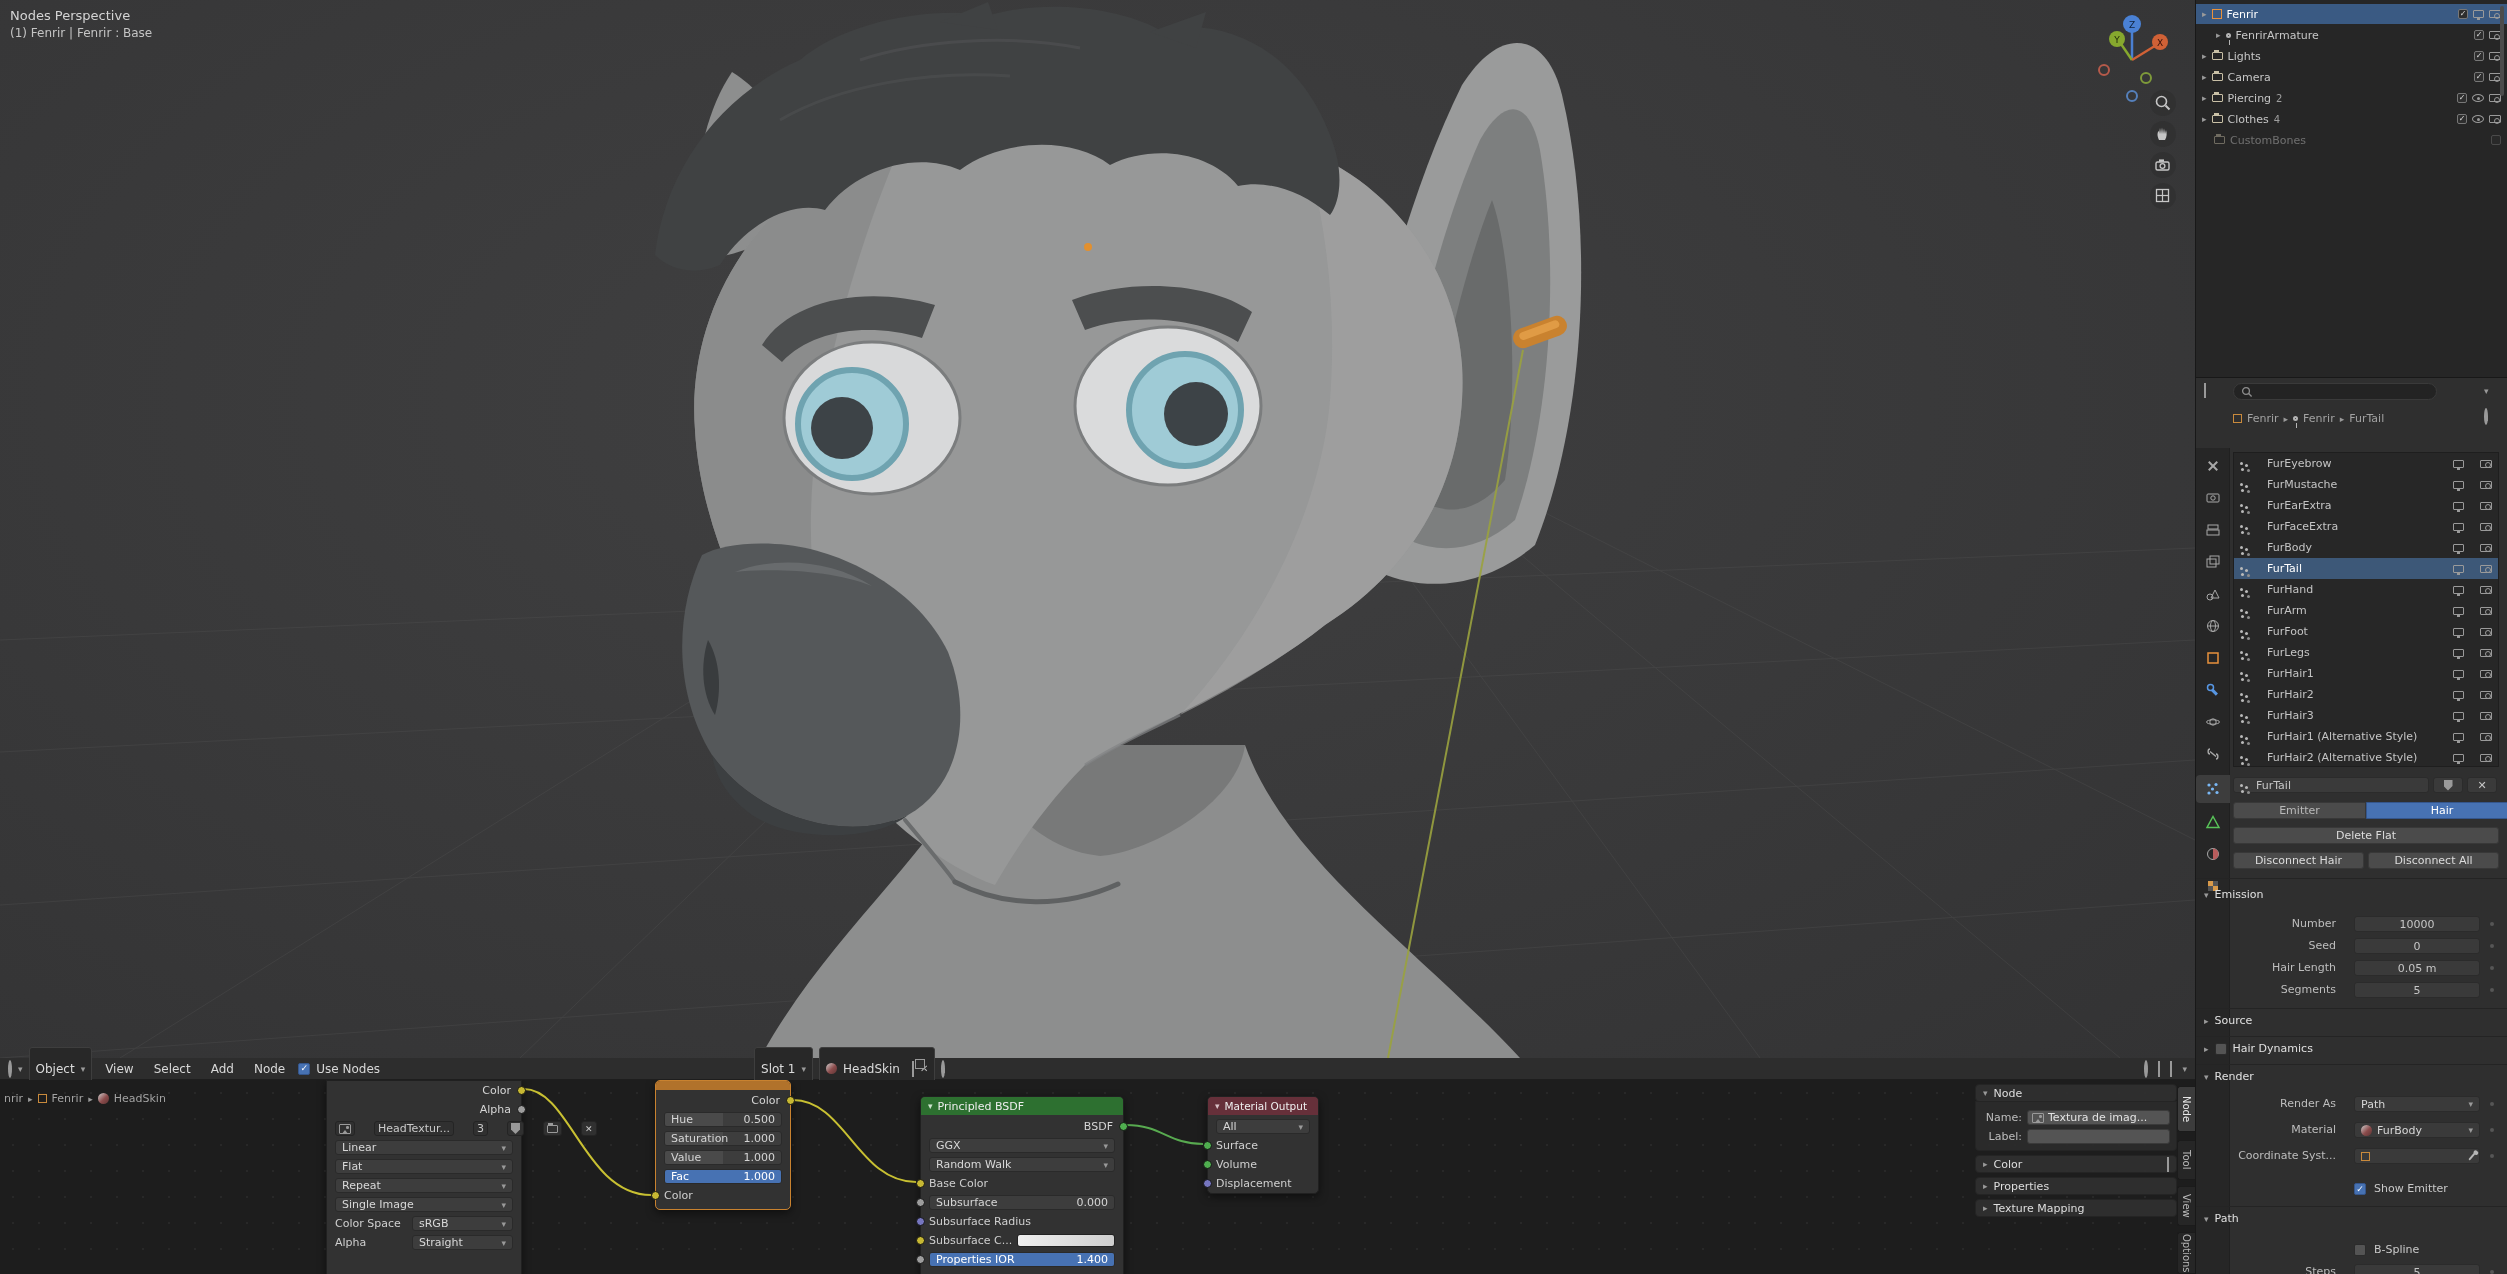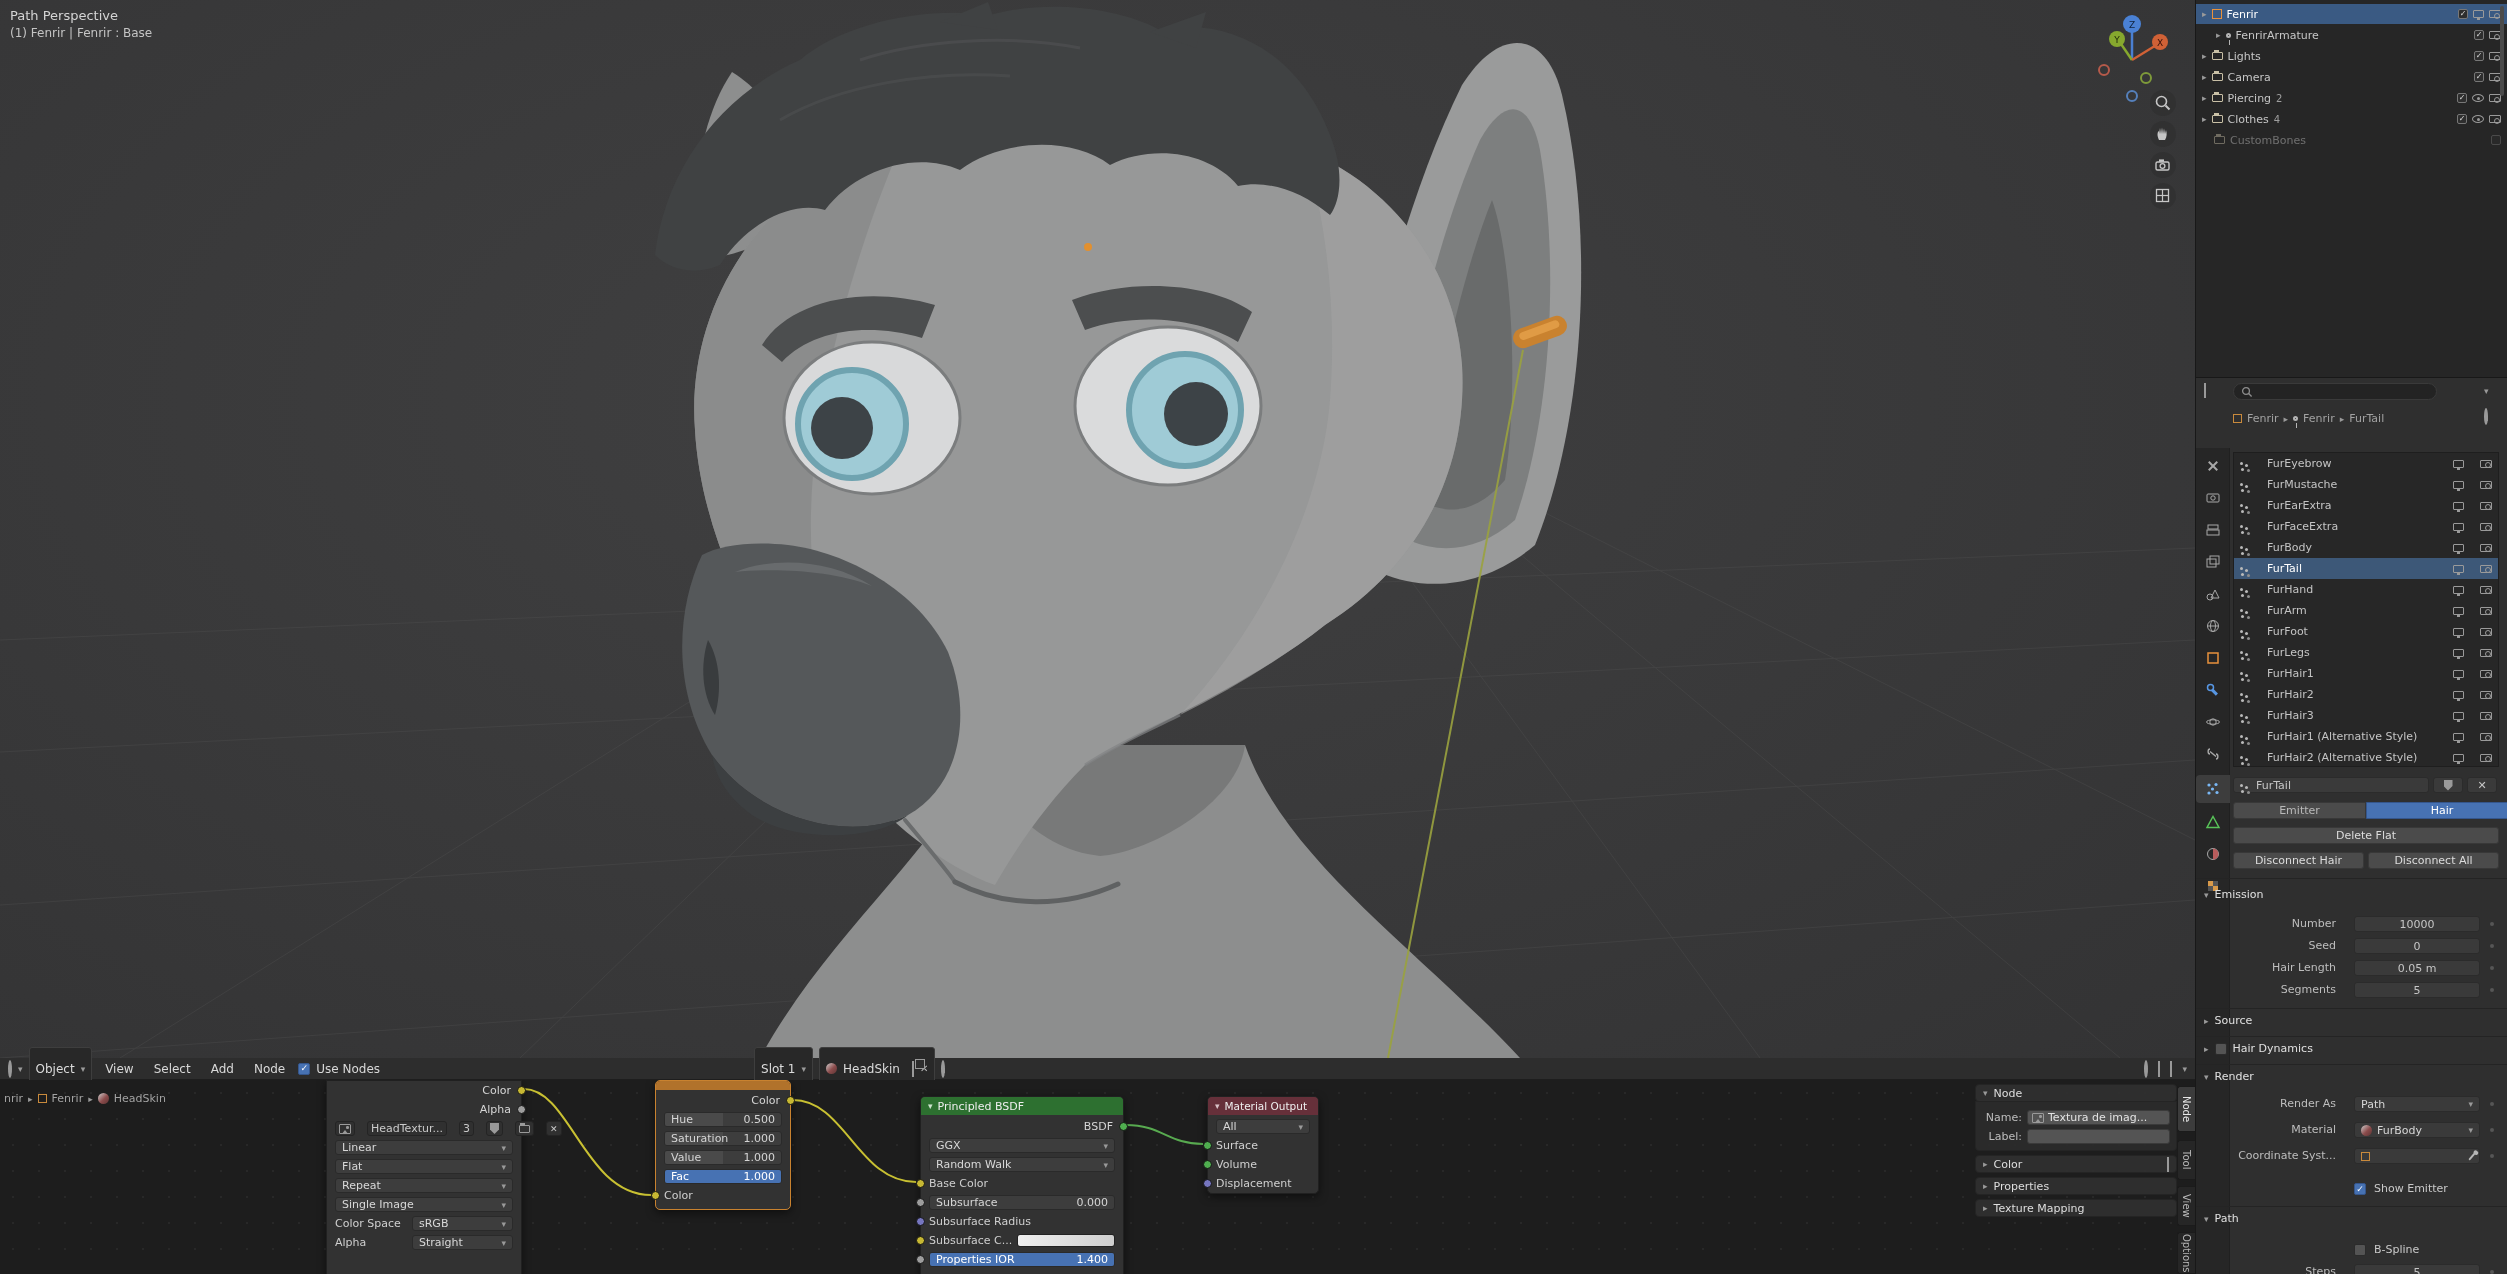--- a/index.html
+++ b/index.html
@@ -198,21 +198,21 @@
         <g transform="rotate(-20 1540 332)">
           <rect x="1512" y="322" width="56" height="20" rx="10" fill="#c9822f"></rect>
           <rect x="1519" y="326" width="42" height="8" rx="4" fill="#e09b45"></rect>
         </g>
       </g>
 
       <line x1="1523" y1="350" x2="1388" y2="1058" stroke="#9aa23f" stroke-width="2" opacity="0.9"></line>
       <circle cx="1088" cy="247" r="4" fill="#e2902f"></circle>
     </svg>
 
-    <div class="abs ovl1">Path Perspective</div>
+    <div class="abs ovl1">Nodes Perspective</div>
     <div class="abs ovl2">(1) Fenrir | Fenrir : Base</div>
 
     
     <svg class="abs" style="left:2092px;top:10px" width="84" height="96" viewBox="0 0 84 96">
       <line x1="40" y1="50" x2="40" y2="16" stroke="#4a7fd1" stroke-width="2.5"></line>
       <line x1="40" y1="50" x2="27" y2="31" stroke="#86a82e" stroke-width="2.5"></line>
       <line x1="40" y1="50" x2="66" y2="34" stroke="#d06136" stroke-width="2.5"></line>
       <circle cx="40" cy="14" r="9" fill="#4a81d4"></circle>
       <circle cx="25" cy="29" r="8" fill="#86a82e"></circle>
       <circle cx="68" cy="32" r="8" fill="#d06136"></circle>
@@ -309,21 +309,21 @@
 
     <div class="node" style="left:326px;top:0;width:196px;height:200px;border-radius:0 0 5px 5px">
       <div class="nrow" style="margin-top:2px">
         <span class="olab">Color</span>
         <span class="sk r yk"></span>
       </div>
       <div class="nrow">
         <span class="olab">Alpha</span>
         <span class="sk r gk"></span>
       </div>
-      <div class="nrow" style="gap:12px">
+      <div class="nrow" style="gap:19px">
         <span class="idbtn">
             <span class="ic-img"></span>
           </span>
         <span class="idbtn" style="flex:1;justify-content:flex-start">HeadTextur...</span>
         <span class="idbtn">3</span>
         <span class="idbtn">
             <span class="ic-shield"></span>
           </span>
         <span class="idbtn">
             <span class="ic-fold"></span>

